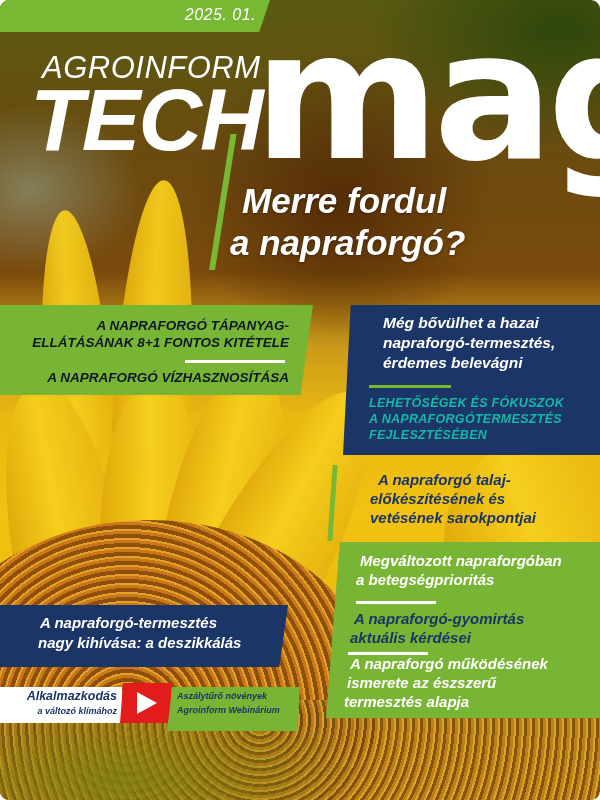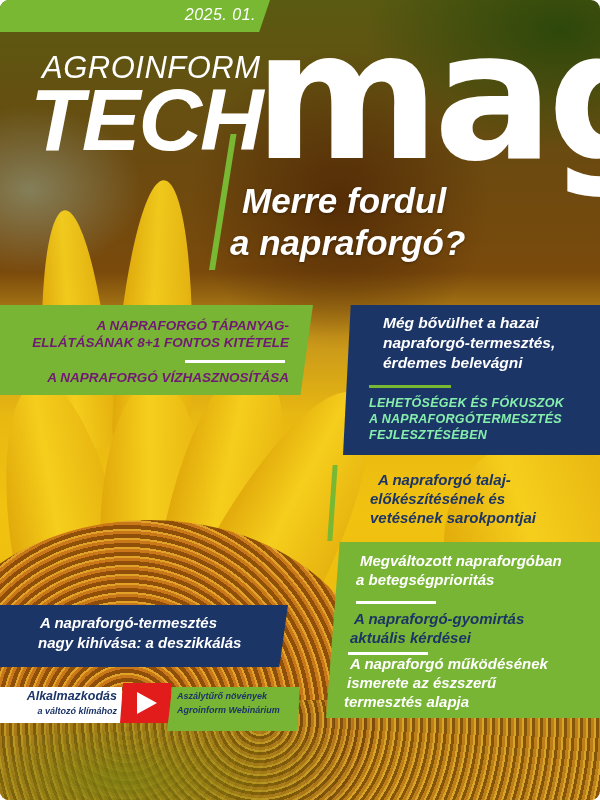--- a/index.html
+++ b/index.html
@@ -30,30 +30,30 @@
     .brand-tech { position: absolute; left: 30px; top: 76px; color: #fff; font-style: italic; font-weight: 700; font-size: 88px; letter-spacing: -2px; line-height: 1; }
     .brand-mag { position: absolute; left: 254px; top: 8px; color: #fff; font-weight: 700; font-size: 178px; letter-spacing: -6px; line-height: 1; font-family: "DejaVu Sans", sans-serif; }
     .green-slash { position: absolute; left: 209px; top: 134px; width: 6px; height: 136px; background: #78b832; transform: skewX(-9deg); transform-origin: bottom left; }
     .headline { position: absolute; left: 230px; top: 180px; color: #fff; font-style: italic; font-weight: 700; font-size: 35px; line-height: 42px; text-shadow: 0 1px 3px rgba(0,0,0,0.35); }
     .headline span { display: block; }
     .headline .l1 { padding-left: 12px; }
 
     .panel { position: absolute; box-sizing: border-box; }
     .p-nutri { left: 0; top: 305px; width: 313px; height: 90px; background: #79b534;
       clip-path: polygon(0 0, 100% 0, 96% 100%, 0 100%); }
-    .p-nutri .t { position: absolute; right: 24px; text-align: right; color: #701a75; font-style: italic; font-weight: 700; font-size: 13.5px; line-height: 17px; }
+    .p-nutri .t { position: absolute; right: 24px; text-align: right; color: #0f172a; font-style: italic; font-weight: 700; font-size: 13.5px; line-height: 17px; }
     .p-nutri .t1 { top: 12px; }
     .p-nutri .t2 { top: 64px; }
     .p-nutri .rule { position: absolute; right: 28px; top: 55px; width: 100px; height: 3px; background: #fff; }
 
     .p-expand { left: 343px; top: 305px; width: 257px; height: 150px; background: #1c3567;
       clip-path: polygon(3% 0, 100% 0, 100% 100%, 0 100%); }
     .p-expand .t1 { position: absolute; left: 40px; top: 8px; color: #fff; font-style: italic; font-weight: 700; font-size: 15.5px; line-height: 20px; }
     .p-expand .rule { position: absolute; left: 26px; top: 80px; width: 82px; height: 3px; background: #78b832; }
-    .p-expand .t2 { position: absolute; left: 26px; top: 90px; color: #86efac; font-style: italic; font-weight: 700; font-size: 12.5px; line-height: 16px; letter-spacing: 0.3px; }
+    .p-expand .t2 { position: absolute; left: 26px; top: 90px; color: #14b8a6; font-style: italic; font-weight: 700; font-size: 12.5px; line-height: 16px; letter-spacing: 0.3px; }
 
     .p-soil-bar { left: 330px; top: 465px; width: 5px; height: 76px; background: #78b832; transform: skewX(-4deg); }
     .p-soil { left: 342px; top: 470px; width: 258px; height: 70px; margin-left: 28px; }
     .p-soil .t { position: absolute; left: 0; top: 0; color: #1c3567; font-style: italic; font-weight: 700; font-size: 15px; line-height: 19px; }
 
     .p-disease { left: 326px; top: 542px; width: 274px; height: 176px; background: #79b534;
       clip-path: polygon(5% 0, 100% 0, 100% 100%, 0 100%); }
     .p-disease .t { position: absolute; font-style: italic; font-weight: 700; font-size: 15px; line-height: 19px; }
     .p-disease .t1 { left: 34px; top: 9px; color: #fff; }
     .p-disease .rule1 { position: absolute; left: 30px; top: 59px; width: 80px; height: 3px; background: #fff; }

